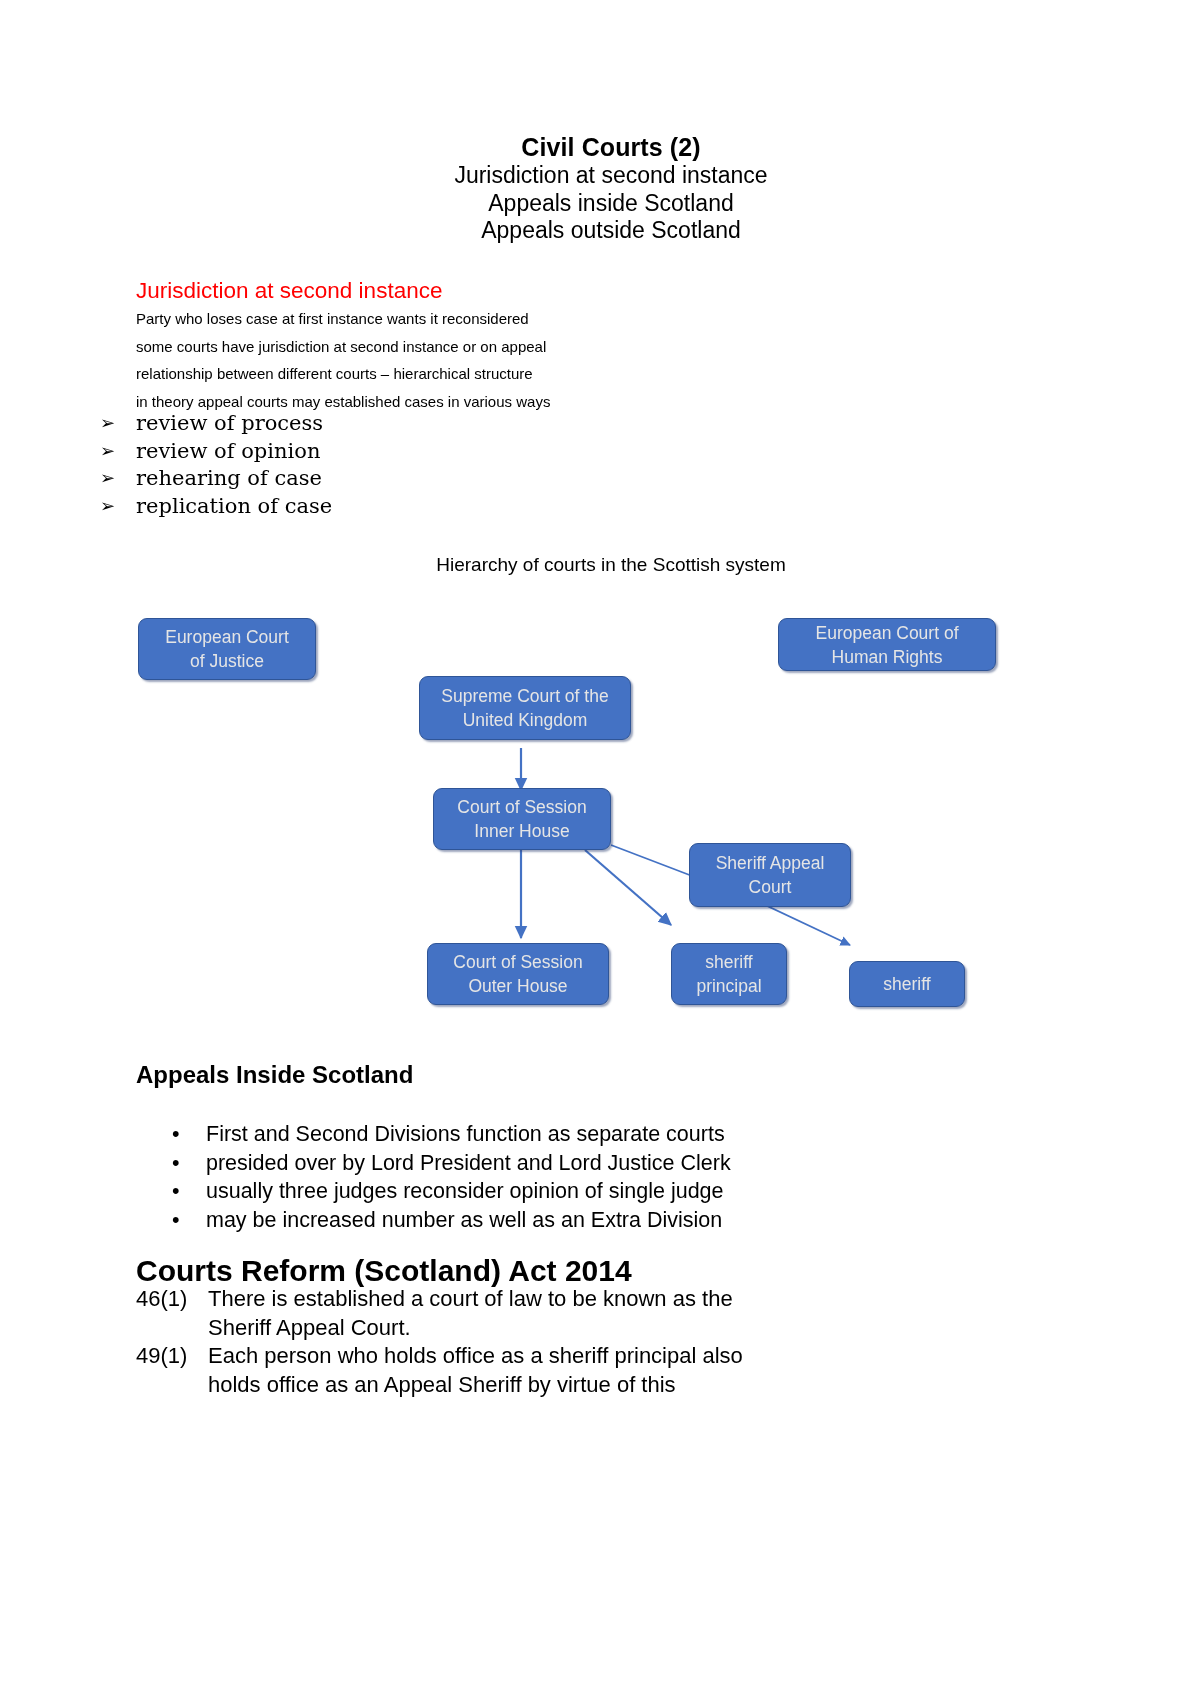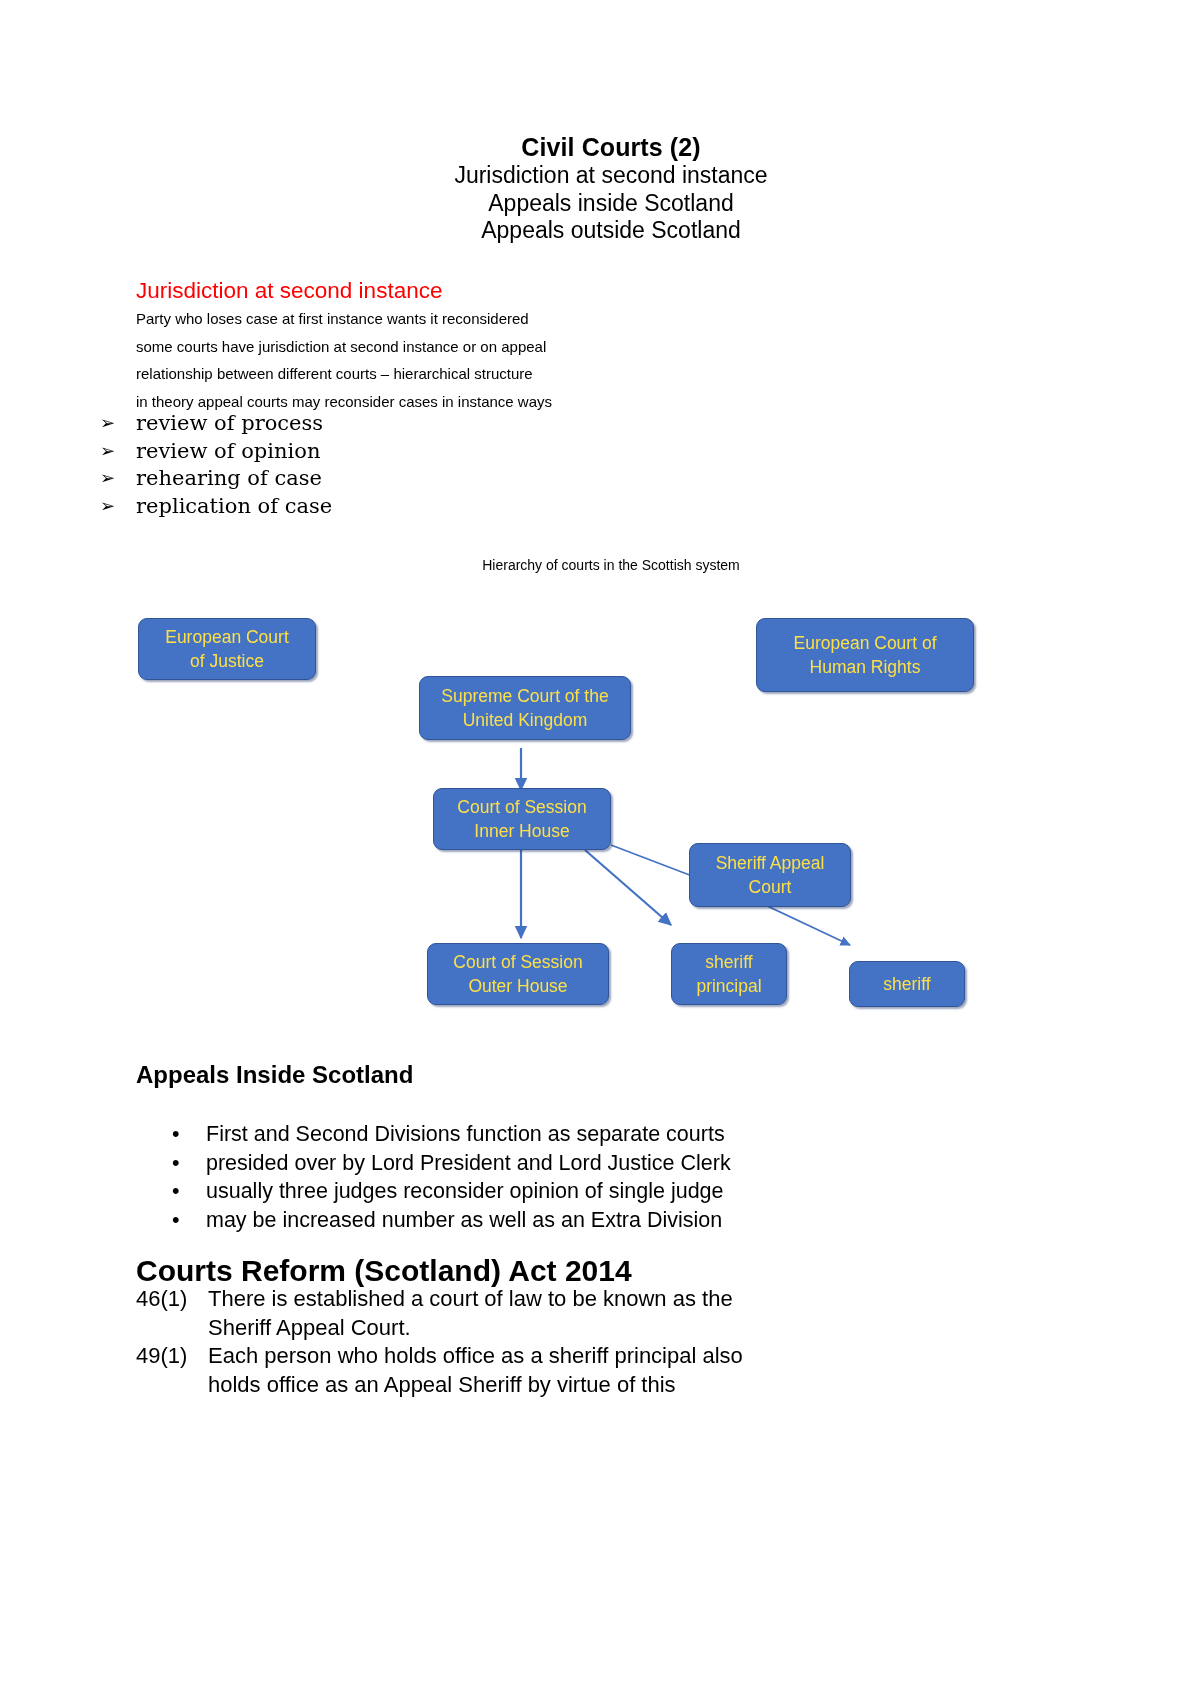--- a/index.html
+++ b/index.html
@@ -86,21 +86,21 @@
     font-size: 18px;
   }
 
   
   .diagram-caption {
     position: absolute;
     left: 136px;
     top: 552px;
     width: 950px;
     text-align: center;
-    font-size: 14px;
+    font-size: 19px;
     line-height: 26px;
   }
   .diagram {
     position: absolute;
     left: 0px;
     top: 600px;
     width: 1200px;
     height: 440px;
   }
   .diagram svg.links {
@@ -108,21 +108,21 @@
     left: 0; top: 0;
     width: 1200px;
     height: 440px;
   }
   .node {
     position: absolute;
     box-sizing: border-box;
     background: #4472C4;
     border: 1.6px solid #2F5597;
     border-radius: 9px;
-    color: #fde047;
+    color: #e5e5e5;
     font-size: 17.5px;
     line-height: 24px;
     text-align: center;
     display: flex;
     align-items: center;
     justify-content: center;
     box-shadow: 2px 2px 2px rgba(40,60,110,0.45);
     padding: 11px 6px;
   }
   .node span { display: block; width: 100%; }
@@ -192,21 +192,21 @@
     <div class="subtitle">Jurisdiction at second instance</div>
     <div class="subtitle">Appeals inside Scotland</div>
     <div class="subtitle">Appeals outside Scotland</div>
   </div>
 
   <div class="sec1">
     <div class="red-heading">Jurisdiction at second instance</div>
     <div class="body-line">Party who loses case at first instance wants it reconsidered</div>
     <div class="body-line">some courts have jurisdiction at second instance or on appeal</div>
     <div class="body-line">relationship between different courts – hierarchical structure</div>
-    <div class="body-line">in theory appeal courts may reconsider cases in instance ways</div>
+    <div class="body-line">in theory appeal courts may established cases in various ways</div>
   </div>
 
   <ul class="arrow-list">
     <li>
       <span class="mk">➢</span>
       <span>review of process</span>
     </li>
     <li>
       <span class="mk">➢</span>
       <span>review of opinion</span>
@@ -243,21 +243,21 @@
       <line x1="761" y1="303" x2="850" y2="345" stroke="#4472C4" stroke-width="1.7" marker-end="url(#ah)"></line>
     </svg>
 
     <div class="node" style="left:138px; top:18px; width:178px; height:62px;">
       <span>
         <span>European Court</span>
         <span>of Justice</span>
       </span>
     </div>
 
-    <div class="node" style="left:756px; top:18px; width:218px; height:74px;">
+    <div class="node" style="left:778px; top:18px; width:218px; height:53px;">
       <span>
         <span>European Court of</span>
         <span>Human Rights</span>
       </span>
     </div>
 
     <div class="node" style="left:419px; top:76px; width:212px; height:64px;">
       <span>
         <span>Supreme Court of the</span>
         <span>United Kingdom</span>

